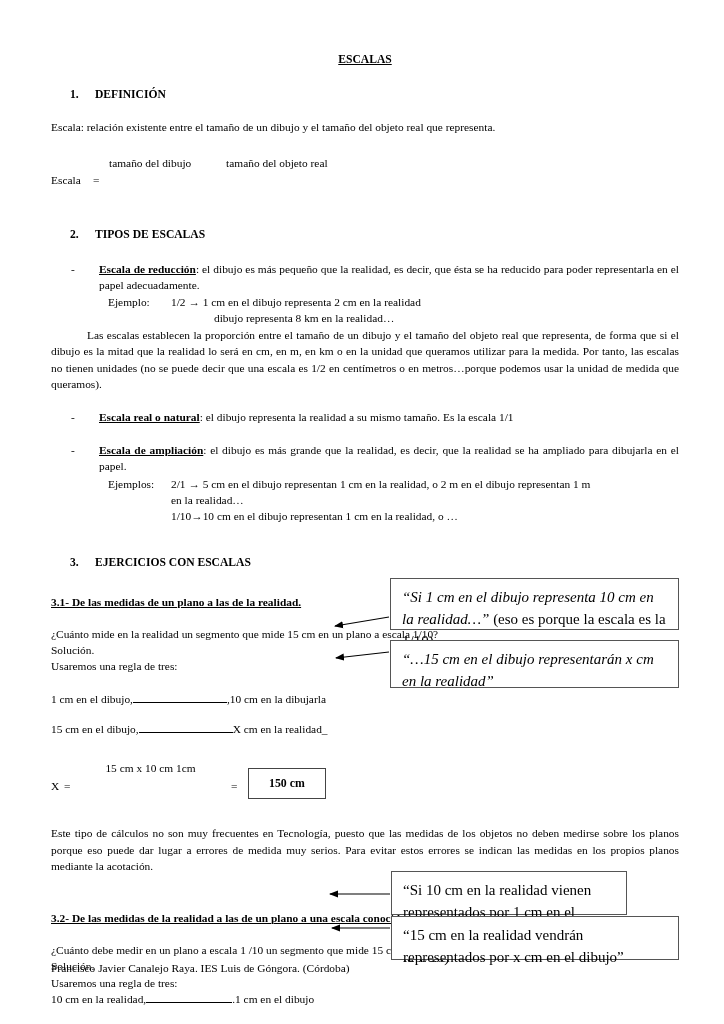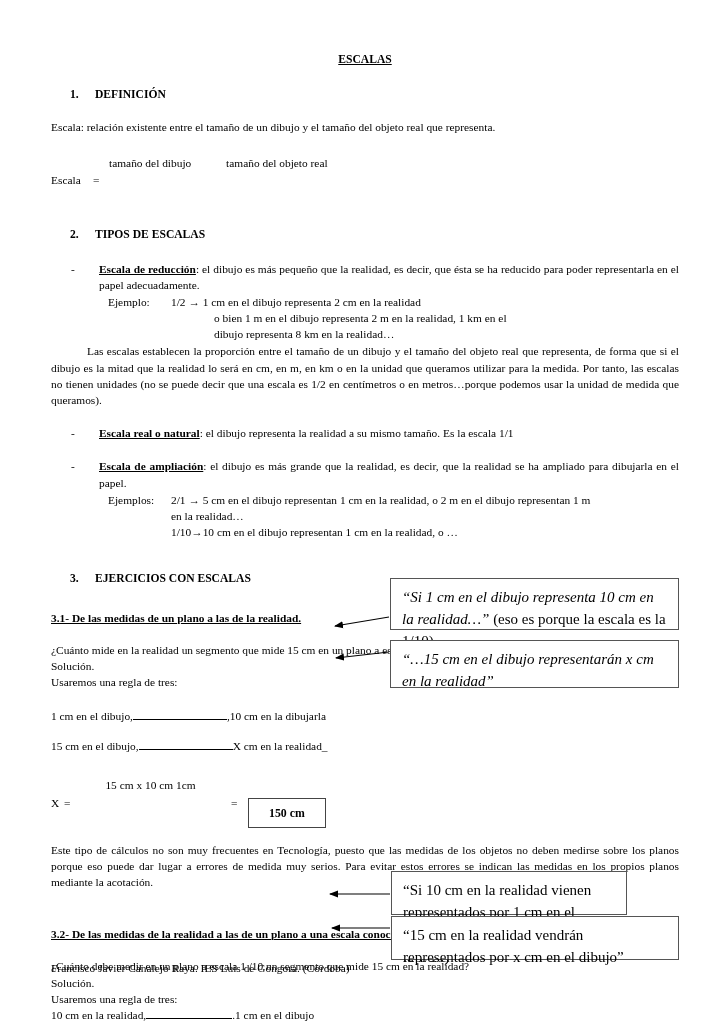--- a/index.html
+++ b/index.html
@@ -170,21 +170,21 @@
     width: 155px;
   }
   .result-block .rfrac .bar {
     border-top: 1.6px solid #000;
     margin: 2px 0;
   }
   .result-block .eq2 { position: absolute; left: 180px; top: 18px; }
   .answer-box {
     position: absolute;
     left: 197px;
-    top: 21px;
+    top: 8px;
     border: 1.2px solid #444;
     padding: 6px 20px;
     font-weight: bold;
     font-size: 11.8px;
     background: #fff;
   }
 
   .footer {
     position: absolute;
     left: 51px;
@@ -222,21 +222,20 @@
     </div>
 
     <div class="bullet">
       <span class="dash">-</span>
       <span class="b u">Escala de reducción</span><span>: el dibujo es más pequeño que la realidad, es decir, que ésta se ha reducido para poder representarla en el papel adecuadamente.</span>
     </div>
 
     <div class="example">
       <span class="ex-label">Ejemplo:</span>
       <span class="ex-line">1/2  → 1 cm en el dibujo representa 2 cm en la realidad</span>
-      <span class="ex-line ind">o bien 1 m en el dibujo representa 2 m en la realidad, 1 km en el</span>
       <span class="ex-line ind">dibujo representa 8 km en la realidad…</span>
     </div>
 
     <div class="para" style="margin-top:1px; text-indent:36px;">Las escalas establecen la proporción entre el tamaño de un dibujo y el tamaño del objeto real que representa, de forma que si el dibujo es la mitad que la realidad lo será en cm, en m, en km o en la unidad que queramos utilizar para la medida. Por tanto, las escalas no tienen unidades (no se puede decir que una escala es 1/2 en centímetros o en metros…porque podemos usar la unidad de medida que queramos).</div>
 
     <div class="bullet">
       <span class="dash">-</span>
       <span class="b u">Escala real o natural</span><span>: el dibujo representa la realidad a su mismo tamaño. Es la escala 1/1</span>
     </div>
 

